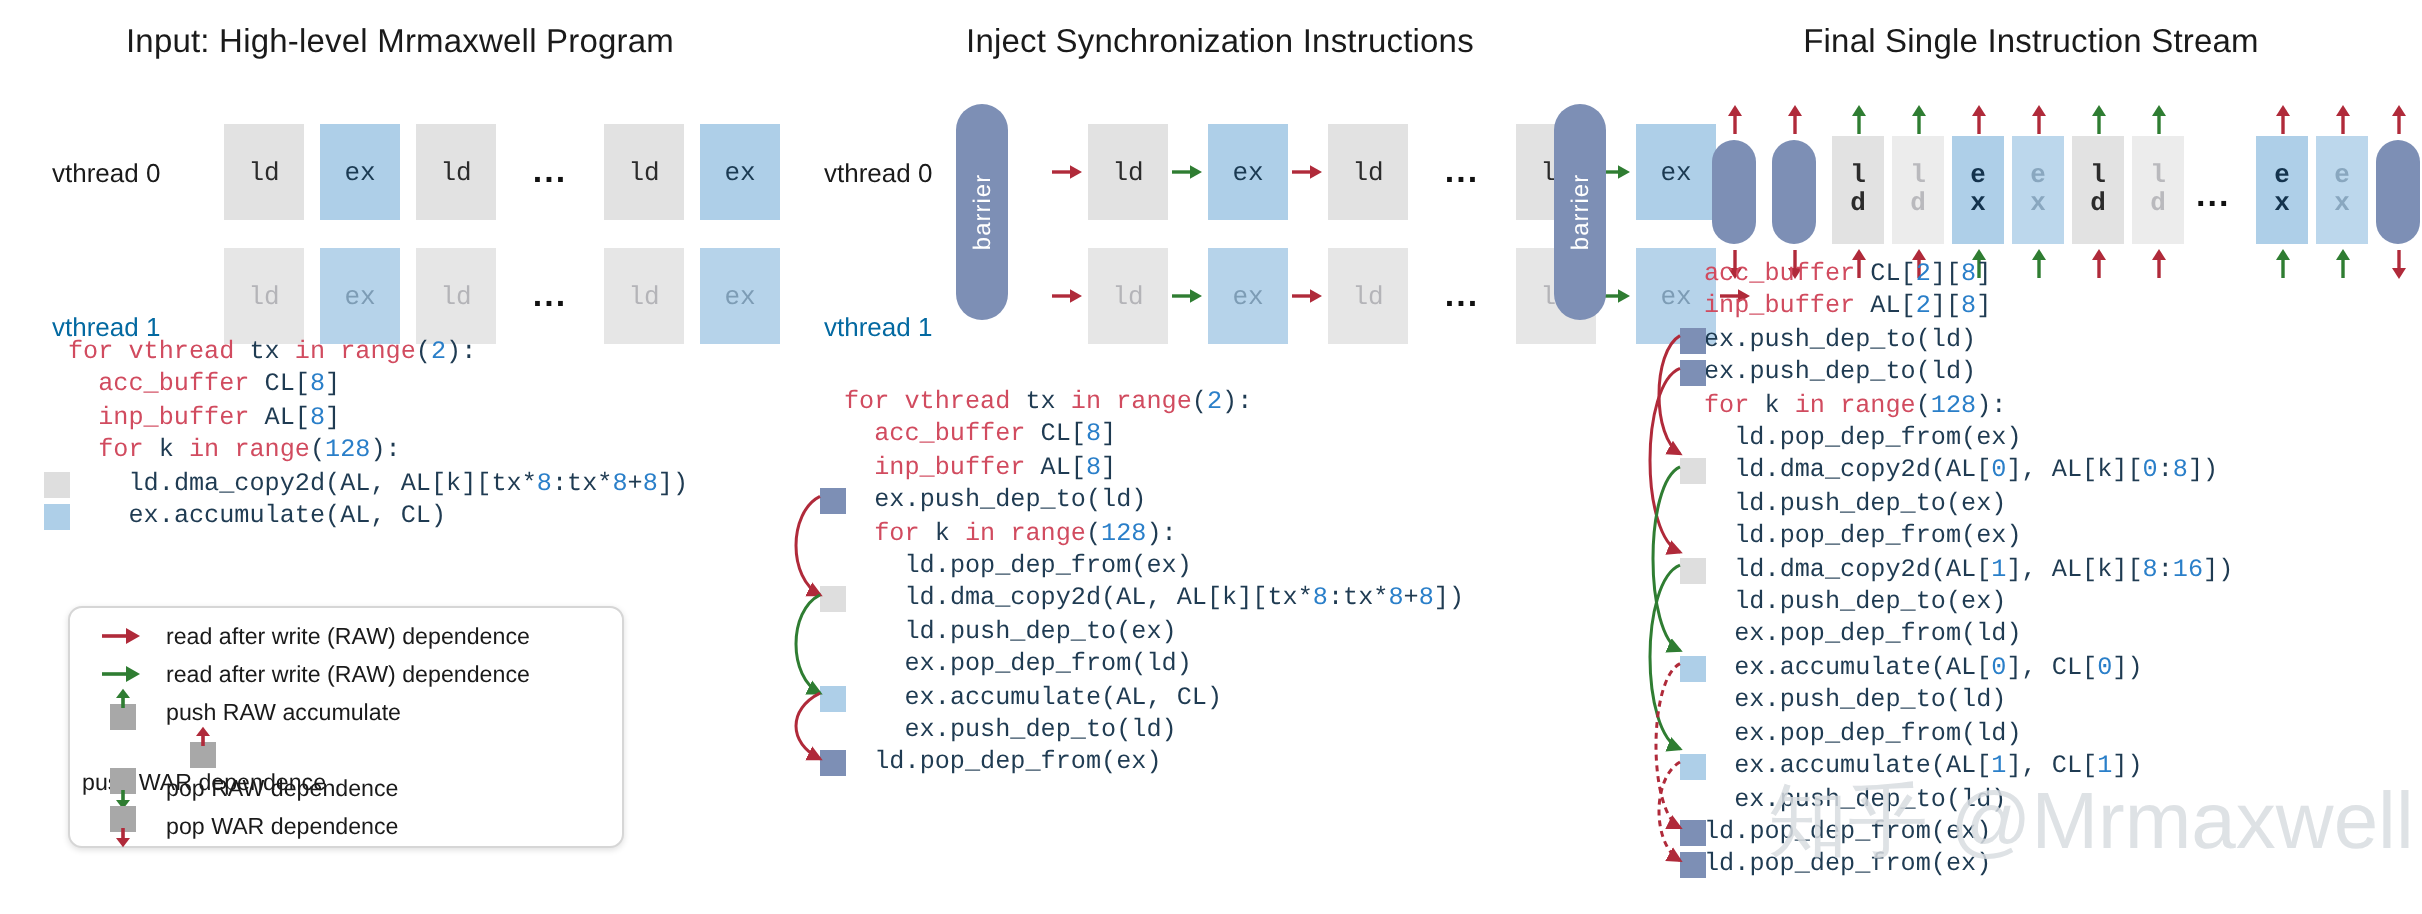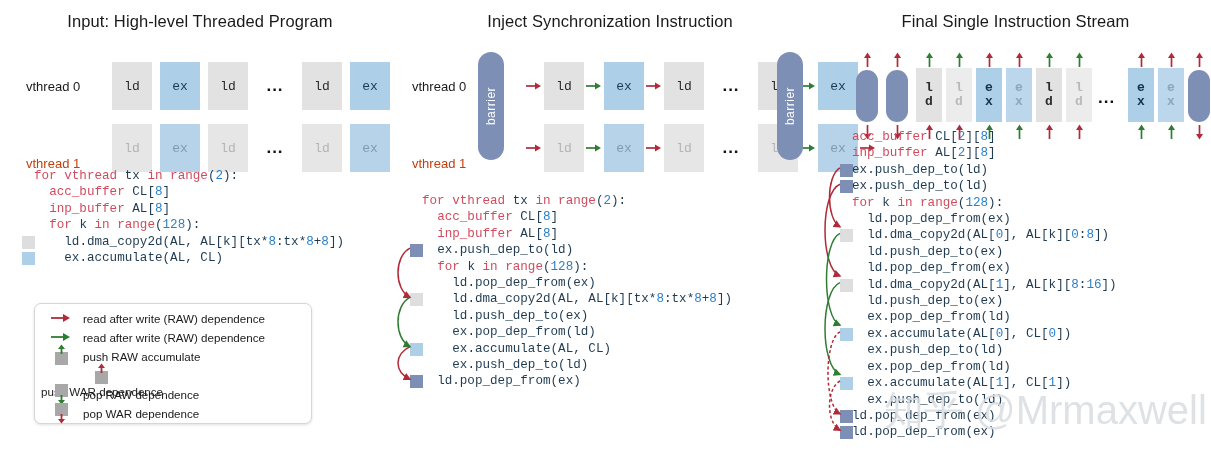--- a/index.html
+++ b/index.html
@@ -18,21 +18,21 @@
 
   .panel-title{
     position:absolute;top:12px;left:0;width:100%;
     text-align:center;font-size:16.5px;color:#1a1a1a;
     letter-spacing:0.1px;
   }
 
   
   .thread-row{position:absolute;display:flex;align-items:center;}
   .thread-label{font-size:13px;width:86px;text-align:left;}
-  .thread-label.dim{color:#c2410c;margin-top:30px;}
+  .thread-label.dim{color:#0369a1;margin-top:30px;}
   .blk{
     width:40px;height:48px;
     display:flex;align-items:center;justify-content:center;
     font-family:"Liberation Mono", monospace;font-size:13px;
     margin-right:8px;
   }
   .blk.ld{background:#e2e2e2;color:#2b2b2b;}
   .blk.ex{background:#aecfe8;color:#1b3a52;}
   .blk.ld.dim{background:#e6e6e6;color:#b4b4b8;}
   .blk.ex.dim{background:#b6d3ea;color:#7d9cb5;}
@@ -110,21 +110,21 @@
     position:absolute;left:884px;top:383px;
     font-size:40px;color:#d9dde1;opacity:.85;
     font-family:"Liberation Sans",sans-serif;
     pointer-events:none;white-space:nowrap;
   }
 </style>
 </head>
 <body>
 
 <div class="panel" id="panel-input">
-  <div class="panel-title">Input: High-level Threaded Program</div>
+  <div class="panel-title">Input: High-level Mrmaxwell Program</div>
   <div id="input-threads">
       <div class="thread-row" style="left: 26px; top: 62px;">
         <div class="thread-label">vthread 0</div>
         <div class="blk ld">ld</div>
         <div class="blk ex">ex</div>
         <div class="blk ld">ld</div>
         <div class="dots">...</div>
         <div class="blk ld">ld</div>
         <div class="blk ex">ex</div>
       </div>
@@ -198,21 +198,21 @@
           </svg>
         </div>
         <div class="lg-txt">pop WAR dependence</div>
       </div>
     </div>
 <div class="gm ld" style="left: 22px; top: 235.6px;"></div>
     <div class="gm ex" style="left: 22px; top: 252px;"></div>
   </div>
 
 <div class="panel" id="panel-inject">
-  <div class="panel-title">Inject Synchronization Instruction</div>
+  <div class="panel-title">Inject Synchronization Instructions</div>
   <div id="inject-threads">
       <div class="thread-row" style="left: 12px; top: 62px;">
         <div class="thread-label">vthread 0</div>
         <div style="width: 34px; flex: 0 0 auto;"></div>
         <div class="harrow">
           <svg width="16" height="10" viewBox="0 0 16 10">
             <line x1="0" y1="5" x2="10" y2="5" stroke="#b02a3a" stroke-width="1.7"></line>
             <polygon points="9,1.6 15,5 9,8.4" fill="#b02a3a"></polygon>
           </svg>
         </div>

